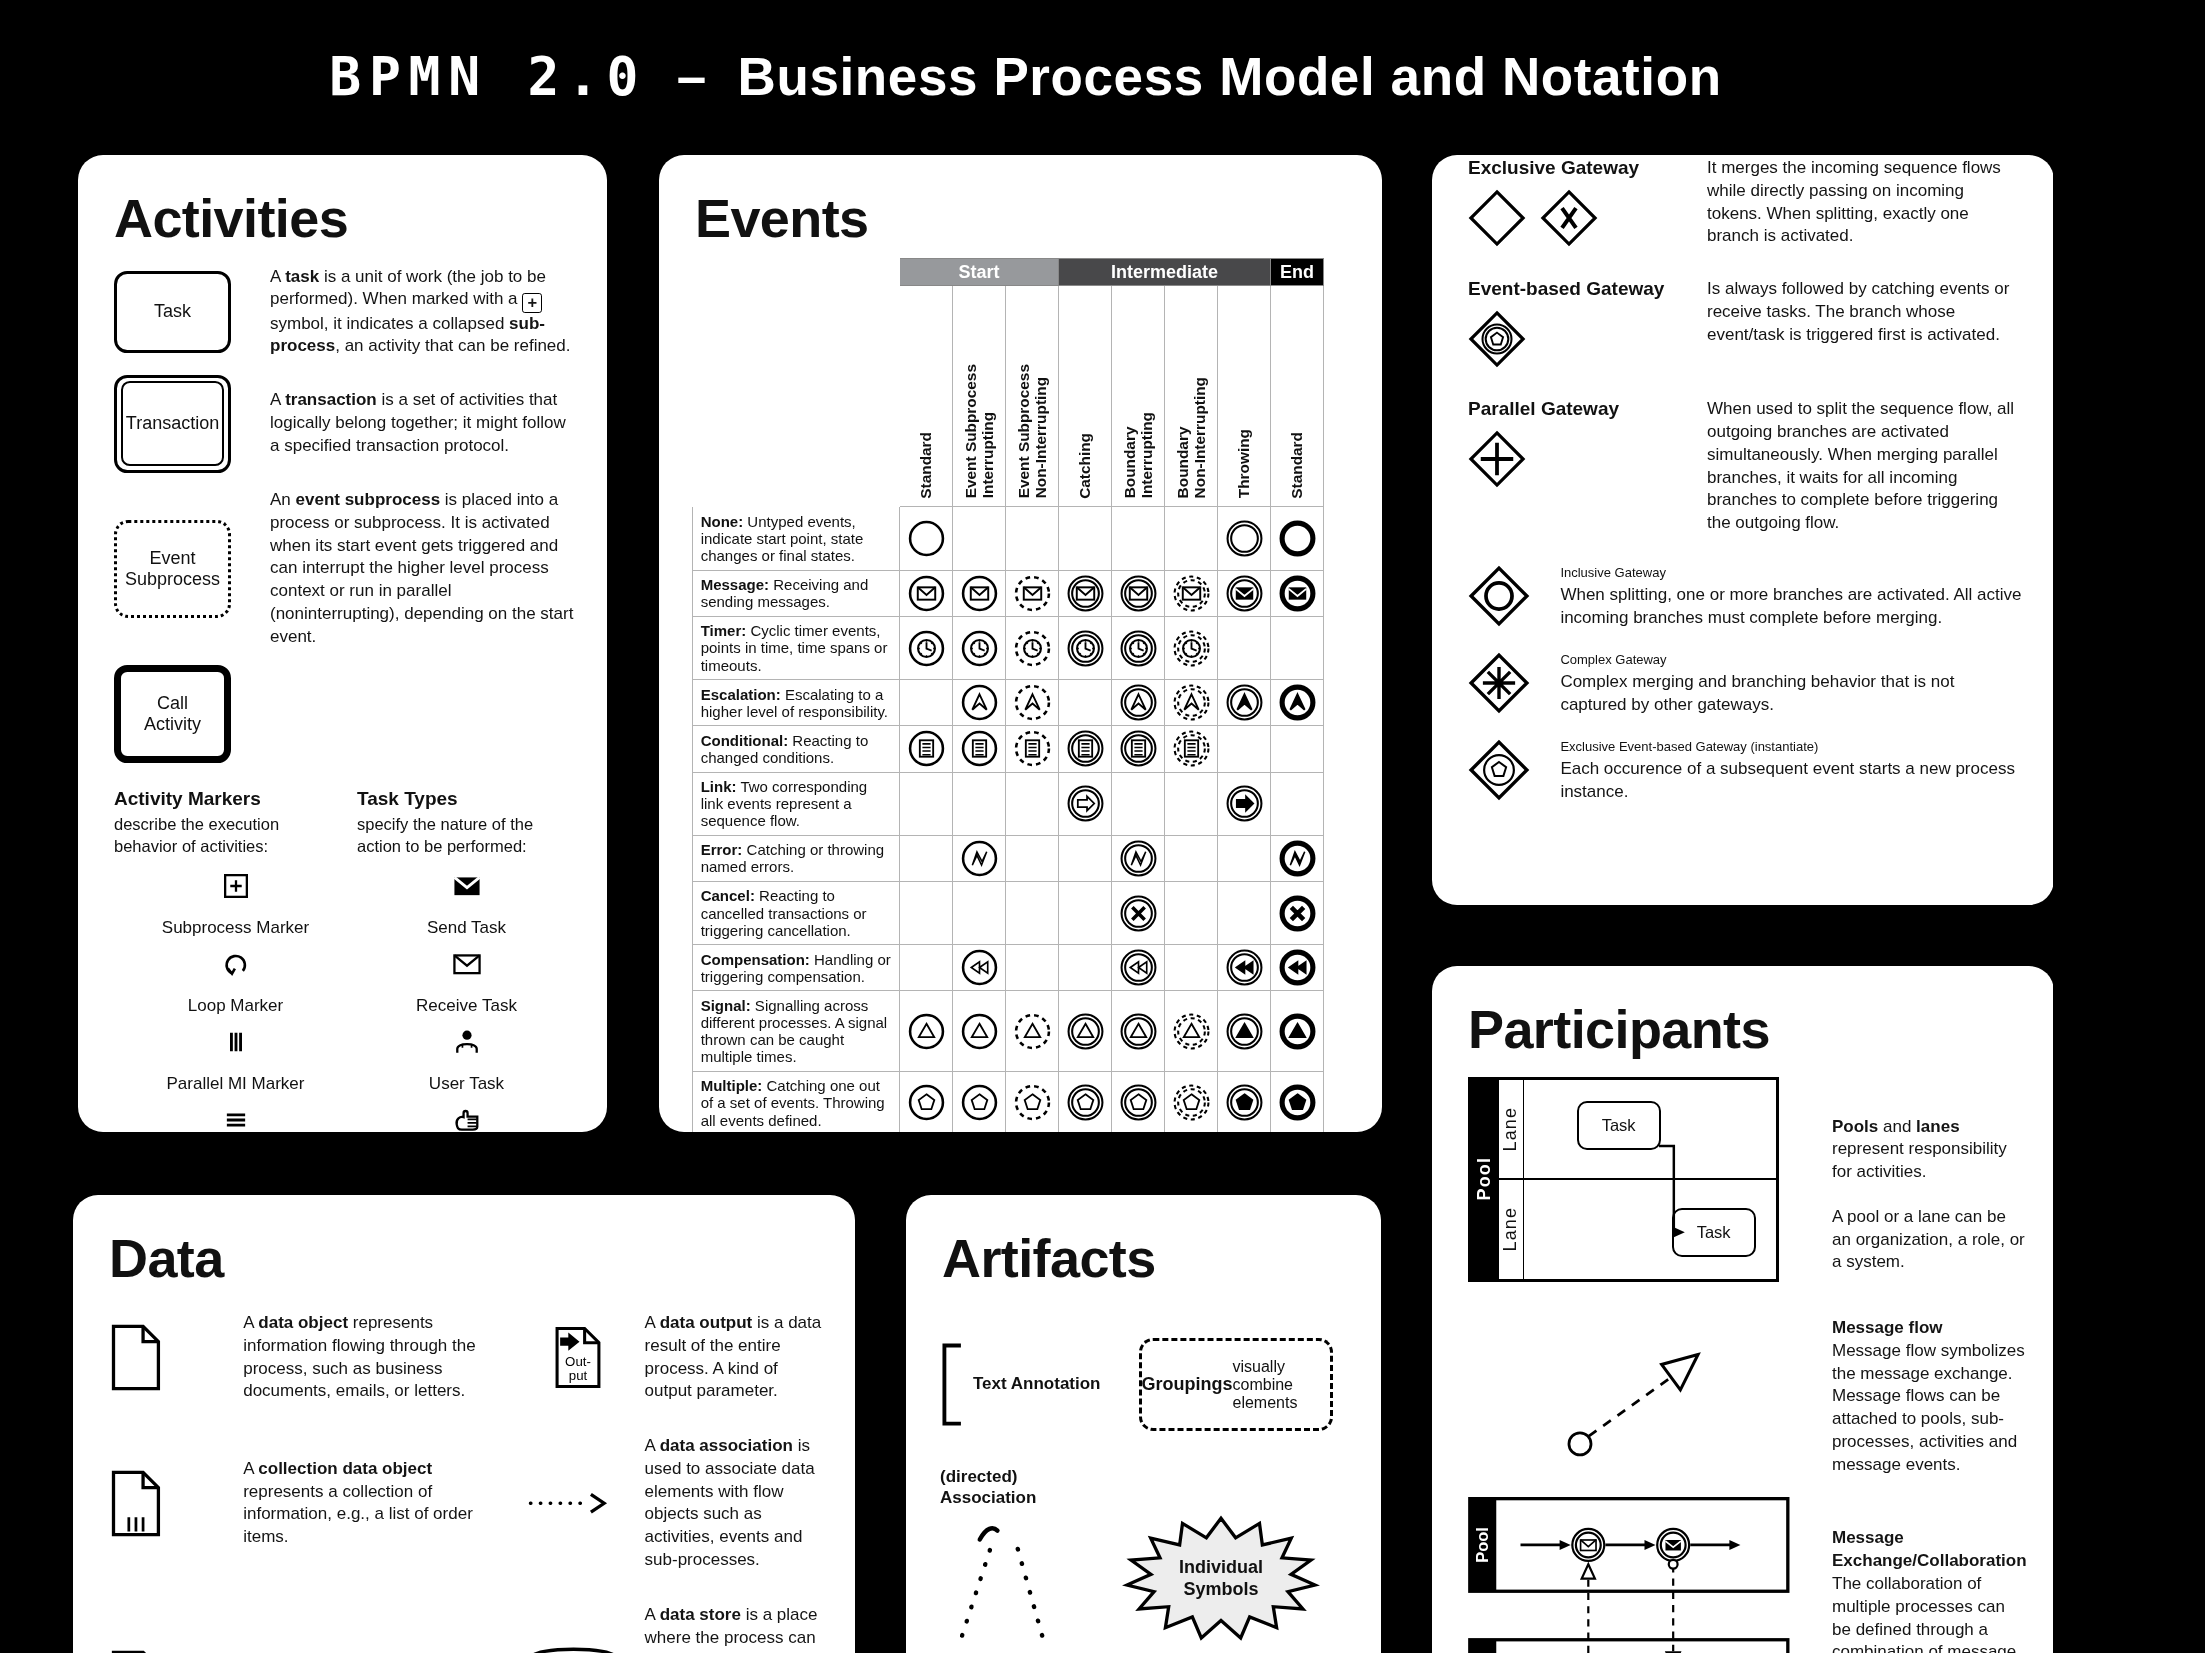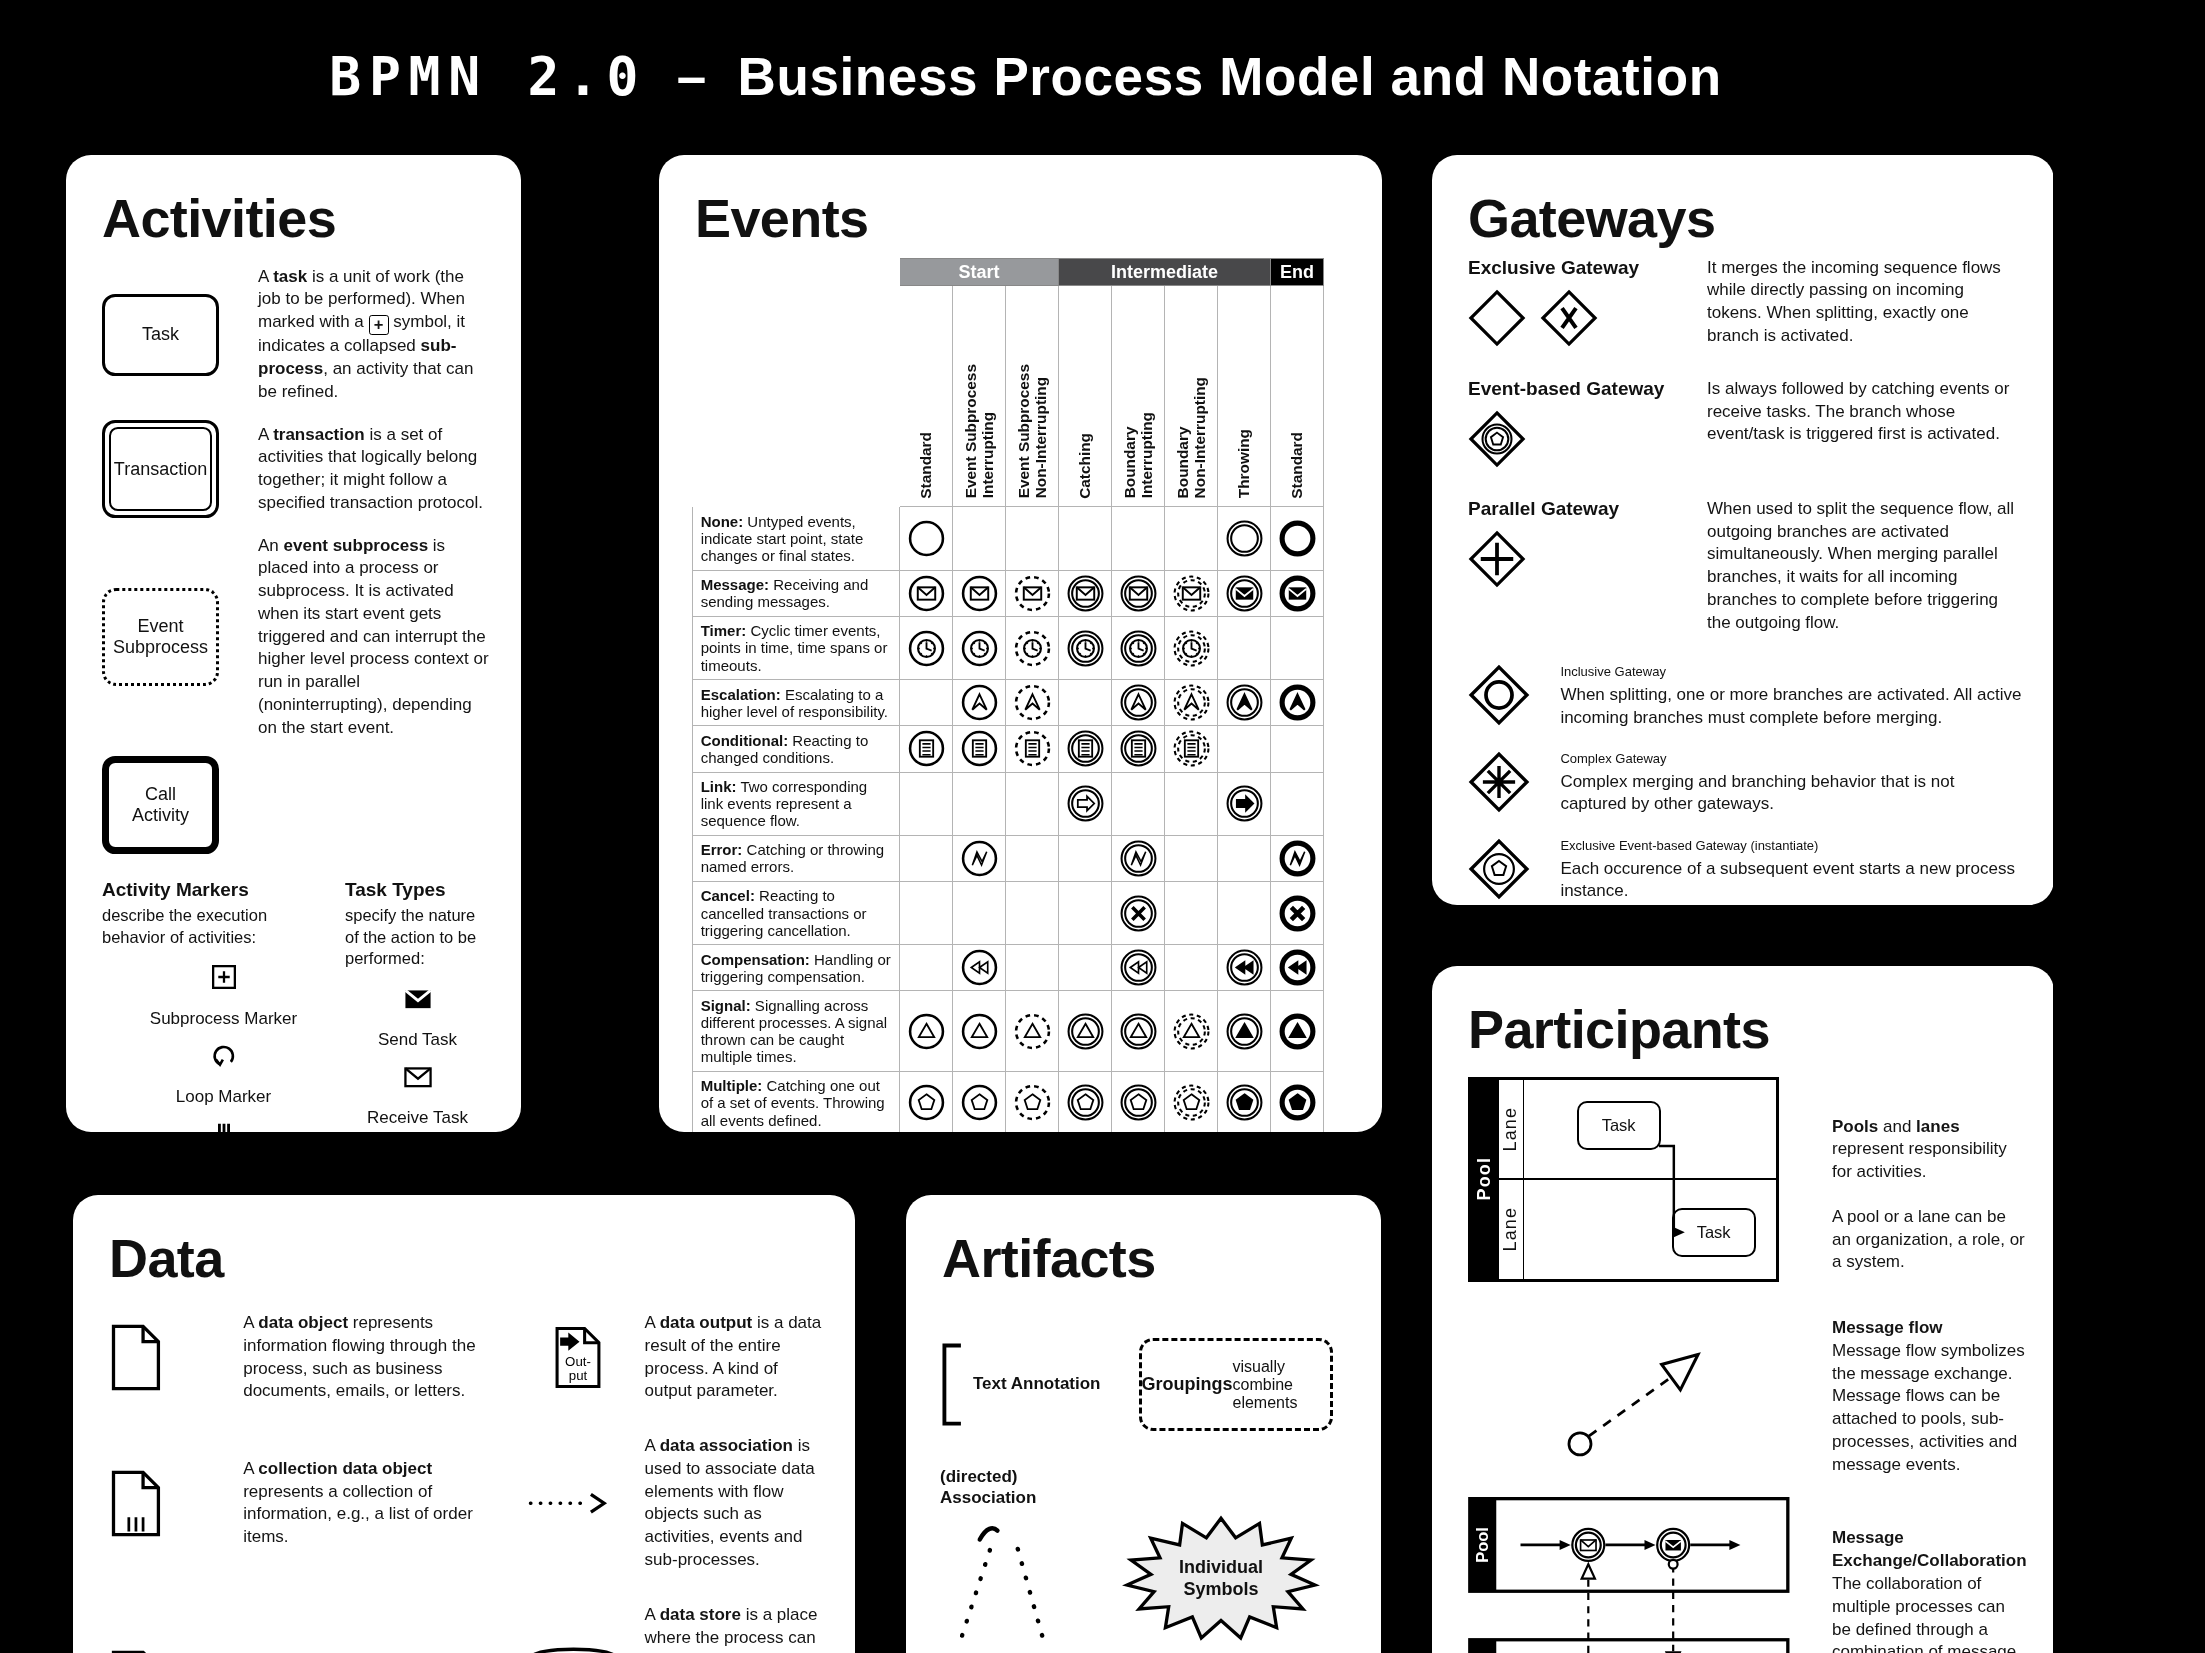--- a/index.html
+++ b/index.html
@@ -4,21 +4,21 @@
 <style>
   * { margin:0; padding:0; box-sizing:border-box; }
   html,body { background:#000; }
   .poster { position:relative; width:2205px; height:1654px; background:#000; overflow:hidden;
             font-family:"Liberation Sans", sans-serif; color:#111; }
   .title { position:absolute; top:46px; left:0; width:2051px; text-align:center; color:#fff;
            font-size:53px; font-weight:800; letter-spacing:0.6px; }
   .title .code { font-family:"DejaVu Sans Mono", monospace; font-weight:bold; letter-spacing:7.7px; }
   .panel { position:absolute; background:#fff; border-radius:25px; overflow:hidden; }
   .panel h2 { font-size:54px; font-weight:800; margin:32px 0 5.5px 36px; letter-spacing:-0.6px; }
-  #p-activities { left:66px; top:155px;  width:455px;  height:977px; }
+  #p-activities { left:78px; top:155px;  width:529px;  height:977px; }
   #p-events     { left:659px; top:155px; width:723px; height:977px; }
   #p-gateways   { left:1432px; top:155px; width:622px; height:750px; }
   #p-participants { left:1432px; top:966px; width:622px; height:803px; }
   #p-data       { left:73px; top:1195px; width:782px; height:606px; }
   #p-artifacts  { left:906px; top:1195px; width:475px; height:606px; }
 
   
   .b { font-weight:bold; }
   svg { display:block; }
   .desc { font-size:17px; line-height:1.34; color:#141414; }
@@ -864,21 +864,20 @@
                   <path d="M0 -16 L15.2 -4.9 L9.4 13 H-9.4 L-15.2 -4.9 Z" fill="#000" stroke="#000" stroke-width="3.6"></path>
                 </g>
               </svg>
             </td>
           </tr>
         </tbody>
       </table>
   </section>
 
   <section class="panel" id="p-gateways">
-    <h2>Gateways</h2>
     <div class="gw-body">
       <div class="gw-top">
         <div>
           <div class="lab">Exclusive Gateway</div>
           <div class="gw-icons">
             <span>
                 <svg width="58" height="58" viewBox="0 0 100 100">
                   <polygon points="50,5 95,50 50,95 5,50" fill="#fff" stroke="#000" stroke-width="5.5"></polygon>
                 </svg>
               </span>

